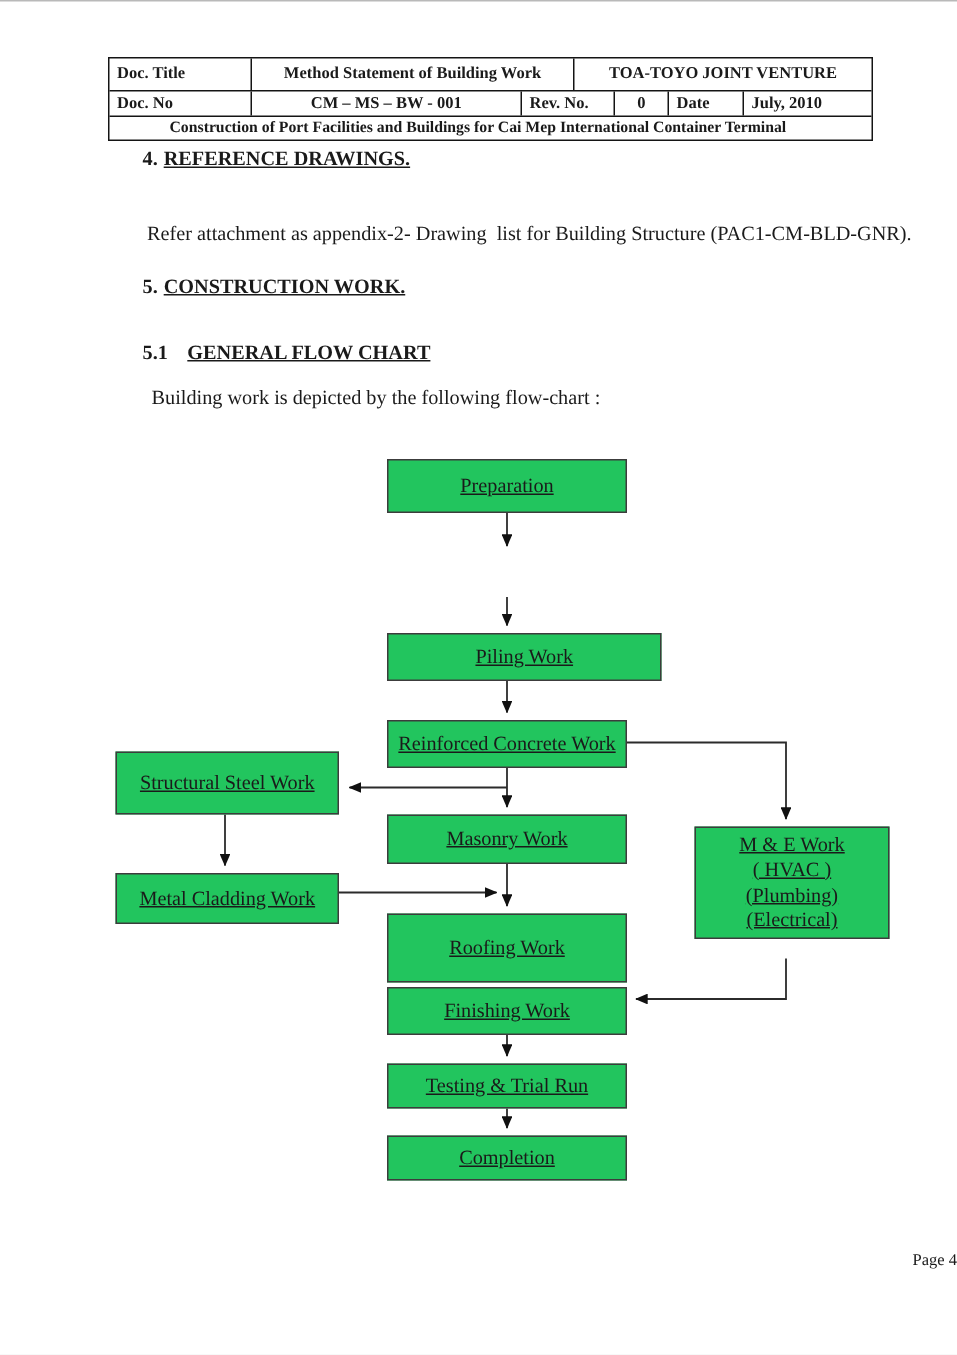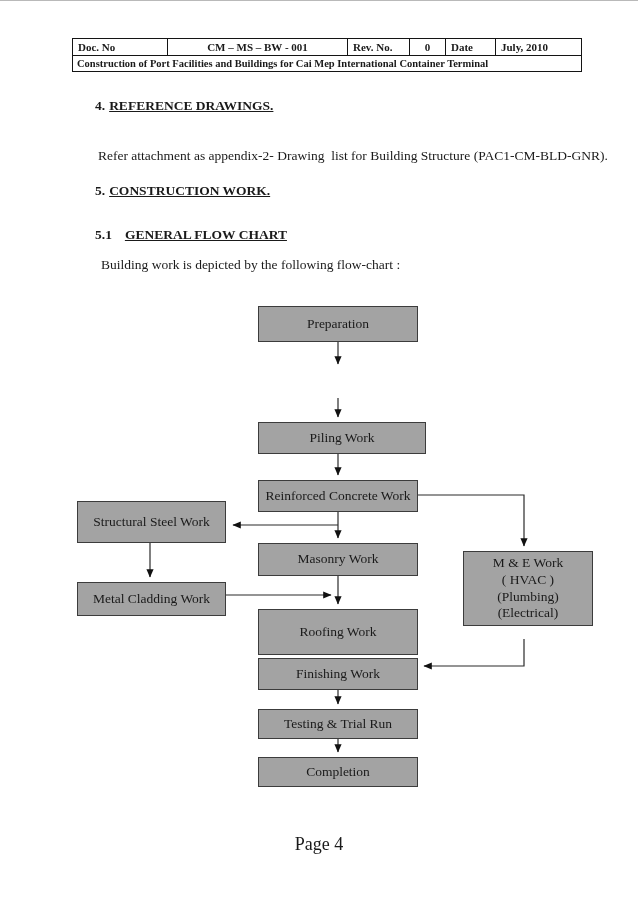--- a/index.html
+++ b/index.html
@@ -21,21 +21,21 @@
     position: absolute;
     left: 72px; top: 37px;
     width: 510px;
     border: 1.6px solid #141414;
     box-sizing: border-box;
     font-weight: bold;
     font-size: 11px;
     line-height: 1.1;
   }
   .doc-row { display: flex; align-items: stretch; border-bottom: 1.6px solid #141414; }
-  .doc-row:last-child { border-bottom: none; }
+  .doc-row:last-child { border-bottom: none; margin-left: 36px; }
   .doc-cell {
     box-sizing: border-box;
     border-right: 1.6px solid #141414;
     display: flex; align-items: center;
     padding: 0 5px;
     white-space: nowrap;
     overflow: hidden;
   }
   .doc-cell:last-child { border-right: none; }
   .doc-cell.center { justify-content: center; }
@@ -49,42 +49,48 @@
   .heading .u { text-decoration: underline; }
   .heading .num { margin-right: 4px; }
   .heading .num-wide { margin-right: 13px; }
   .body-text { font-size: 13.5px; white-space: pre-wrap; }
 
   
   .flow-node {
     position: absolute;
     box-sizing: border-box;
     border: 1.2px solid #3c3c3c;
-    background: #a3a3a3;
+    background: #22c55e;
     display: flex; align-items: center; justify-content: center;
     text-align: center;
     font-size: 13.5px;
     line-height: 1.25;
+    text-decoration: underline;
   }
   .flow-node .lbl { white-space: pre-line; }
   svg.connectors { position: absolute; left: 0; top: 0; pointer-events: none; }
 
   .page-footer {
     position: absolute;
     left: 0; top: 833px; width: 638px;
-    text-align: center;
-    font-size: 18px;
+    text-align: right;
+    font-size: 11px;
   }
 </style>
 </head>
 <body>
 
 <div class="page">
 
   <div class="doc-table">
+    <div class="doc-row row-1">
+      <div class="doc-cell" style="width:95px">Doc. Title</div>
+      <div class="doc-cell center" style="width:215px">Method Statement of Building Work</div>
+      <div class="doc-cell center" style="flex:1">TOA-TOYO JOINT VENTURE</div>
+    </div>
     <div class="doc-row row-2">
       <div class="doc-cell" style="width:95px">Doc. No</div>
       <div class="doc-cell center" style="width:180px">CM – MS – BW - 001</div>
       <div class="doc-cell" style="width:62px">Rev. No.</div>
       <div class="doc-cell center" style="width:36px">0</div>
       <div class="doc-cell" style="width:50px">Date</div>
       <div class="doc-cell" style="flex:1">July, 2010</div>
     </div>
     <div class="doc-row row-3">
       <div class="doc-cell" style="flex:1; padding-left:4px">Construction of Port Facilities and Buildings for Cai Mep International Container Terminal</div>
@@ -123,21 +129,21 @@
       <path d="M524 638 L524 665 L424 665" marker-end="url(#ah)"></path>
       <path d="M338 637 L338 652" marker-end="url(#ah)"></path>
       <path d="M338 689 L338 703" marker-end="url(#ah)"></path>
       <path d="M338 738 L338 751" marker-end="url(#ah)"></path>
     </g>
   </svg>
 
   <div class="flow-node" style="left:258px; top:305px; width:160px; height:36px">
       <span class="lbl">Preparation</span>
     </div>
-  <div class="flow-node" style="left:258px; top:421px; width:168px; height:32px">
+  <div class="flow-node" style="left:258px; top:421px; width:183px; height:32px">
       <span class="lbl">Piling Work</span>
     </div>
   <div class="flow-node" style="left:258px; top:479px; width:160px; height:32px">
       <span class="lbl">Reinforced Concrete Work</span>
     </div>
   <div class="flow-node" style="left:258px; top:542px; width:160px; height:33px">
       <span class="lbl">Masonry Work</span>
     </div>
   <div class="flow-node" style="left:258px; top:608px; width:160px; height:46px">
       <span class="lbl">Roofing Work</span>

